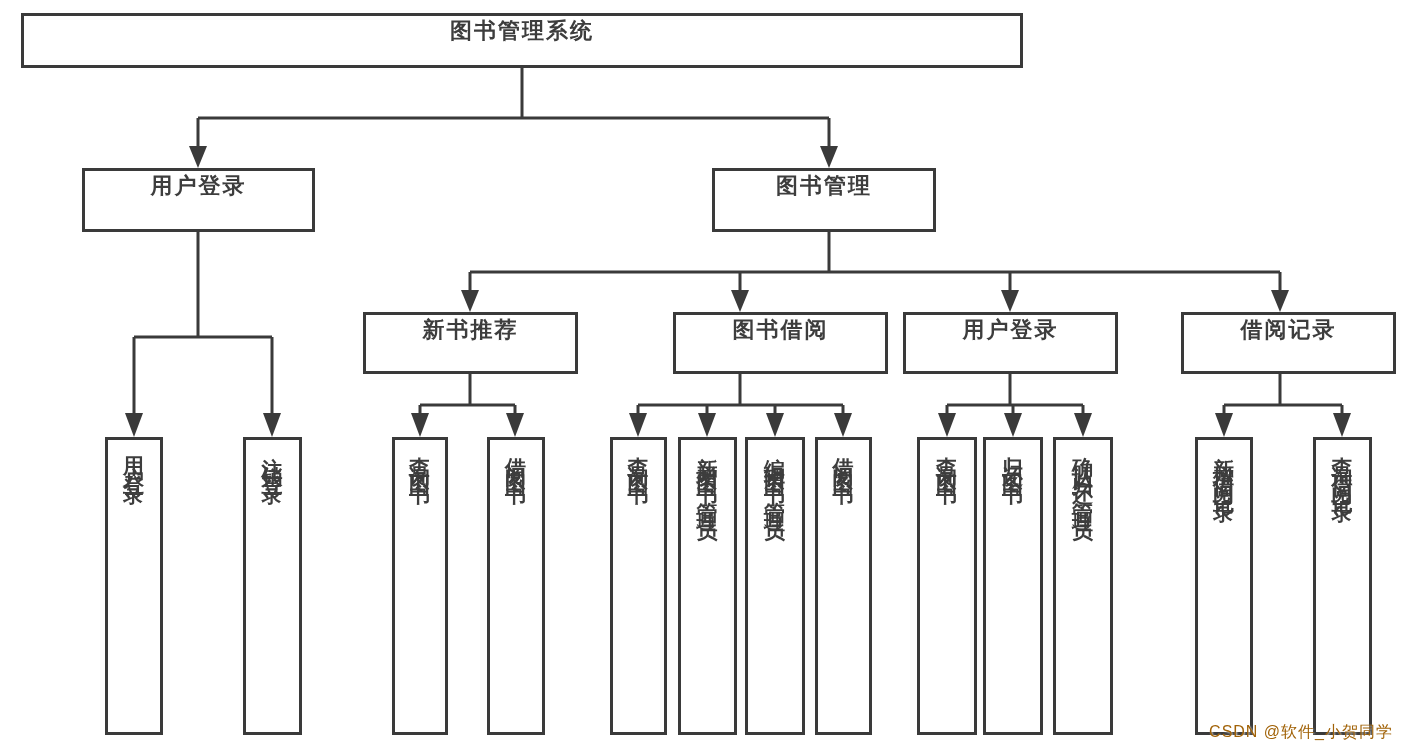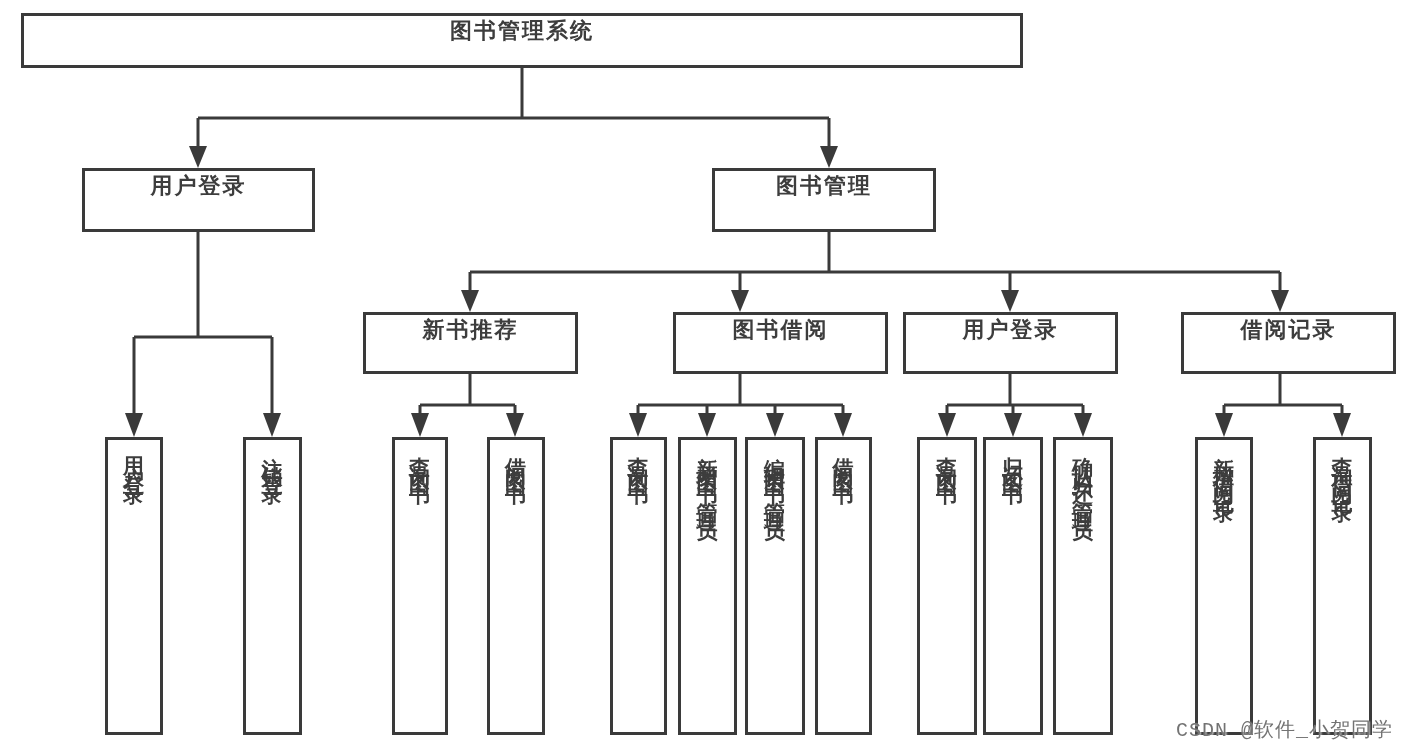--- a/index.html
+++ b/index.html
@@ -61,27 +61,26 @@
   .bb4 { left: 815px;  width: 57px; }
   .cb1 { left: 917px;  width: 60px; }
   .cb2 { left: 983px;  width: 60px; }
   .cb3 { left: 1053px; width: 60px; }
   .br1 { left: 1195px; width: 58px; }
   .br2 { left: 1313px; width: 59px; }
   #watermark {
     position: absolute;
     right: 12px;
     bottom: 4px;
-    font-size: 20px;
-    color: #737373;
+    font-size: 16px;
+    color: #a16207;
     letter-spacing: 1px;
     z-index: 10;
     text-shadow: 1px 1px 2px rgba(255,255,255,0.85);
     white-space: nowrap;
-    font-family: Liberation Mono, monospace;
   }
 </style>
 </head>
 <body>
 
 <div id="canvas">
 
   <svg id="connectors" viewBox="0 0 1405 747" xmlns="http://www.w3.org/2000/svg">
     <g stroke="#3a3a3a" stroke-width="3" fill="none">
 

